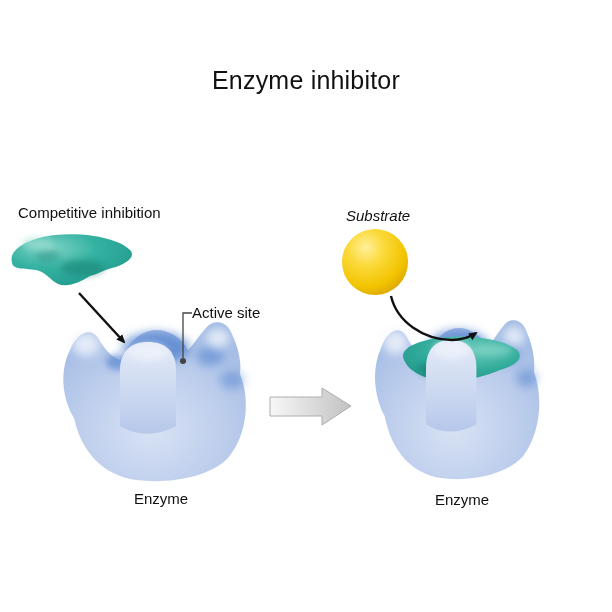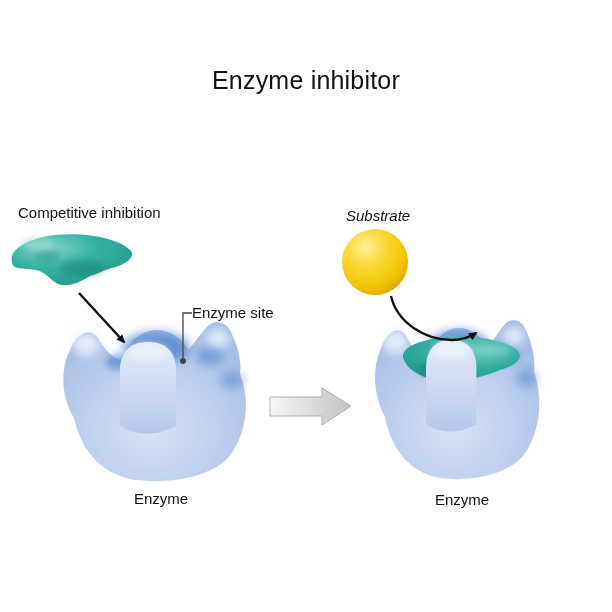--- a/index.html
+++ b/index.html
@@ -146,17 +146,17 @@
       <use href="#enzymeBump"></use>
     </g>
 
     <circle cx="375" cy="262" r="33" fill="url(#ballGrad)"></circle>
 
     <path d="M 391 296 C 397 322, 424 340, 452 340 C 462 340, 470 337, 476 333" fill="none" stroke-width="2.4" marker-end="url(#arrowHead)" stroke="#111111"></path>
   </svg>
 
   <div class="label title">Enzyme inhibitor</div>
   <div class="label lbl-competitive">Competitive inhibition</div>
-  <div class="label lbl-active-site">Enzyme site</div>
+  <div class="label lbl-active-site">Active site</div>
   <div class="label lbl-substrate">Substrate</div>
   <div class="label lbl-enzyme-left">Enzyme</div>
   <div class="label lbl-enzyme-right">Enzyme</div>
 </div>
 
 </body></html>

